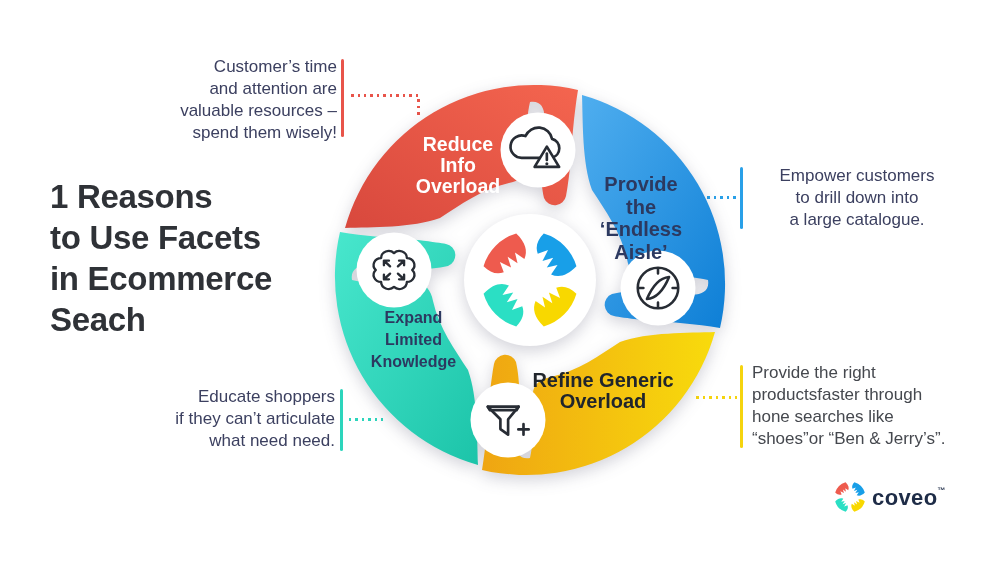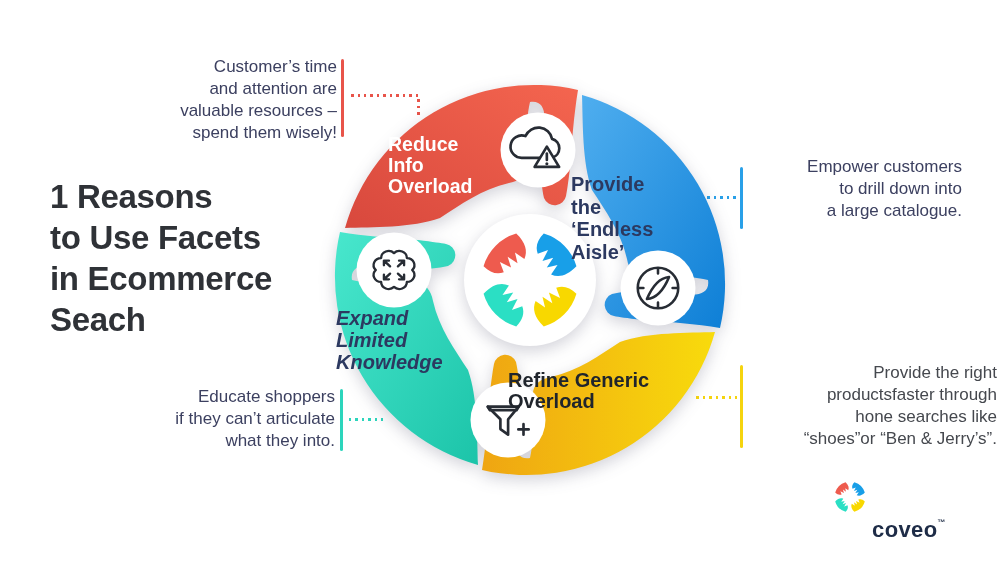--- a/index.html
+++ b/index.html
@@ -2,51 +2,51 @@
 <html lang="en" style="--red: #E8544A; --blue: #29A0E8; --teal: #2CD5BC; --yellow: #F5D40E; --navy: #3C4060; --labelnavy: #2C3960; --labeldark: #20252C; --title: #2F3237; --brtext: #45484E; --coveo: #1E2C47; --markred: #EE5B4E; --markblue: #189FE8; --markteal: #2BDFC4; --markyellow: #F8D800;"><head>
 <meta charset="utf-8">
 <style>
   html,body{margin:0;padding:0;background:#fff;}
   .canvas{position:relative;width:1000px;height:564px;background:#ffffff;overflow:hidden;
           font-family:"Liberation Sans","DejaVu Sans",sans-serif;}
   .page-title{position:absolute;left:50px;top:176px;margin:0;font-size:33px;line-height:41px;
           font-weight:700;color:var(--title,#2F3237);white-space:pre-line;letter-spacing:-0.3px;}
   .annot{position:absolute;font-size:17px;line-height:22px;color:var(--navy,#3C4060);white-space:pre-line;}
   .annot.tl{left:117px;top:56px;width:220px;text-align:right;}
-  .annot.r {left:752px;top:156px;width:210px;text-align:right;}
+  .annot.r {left:752px;top:165px;width:210px;text-align:center;}
   .annot.bl{left:115px;top:386px;width:220px;text-align:right;}
-  .annot.br{left:752px;top:362px;width:245px;text-align:right;color:var(--brtext,#45484E);}
+  .annot.br{left:752px;top:362px;width:245px;text-align:left;color:var(--brtext,#45484E);}
   .vline{position:absolute;width:3px;border-radius:2px;}
   .vline.red {left:341px;top:59px;height:78px;background:var(--red,#E8544A);}
   .vline.blue{left:740px;top:167px;height:62px;background:var(--blue,#29A0E8);}
   .vline.teal{left:340px;top:389px;height:62px;background:var(--teal,#2CD5BC);}
   .vline.yellow{left:740px;top:365px;height:83px;background:var(--yellow,#F5D40E);}
   .dots-h{position:absolute;height:2.5px;}
   .dots-v{position:absolute;width:2.5px;}
   .dots-h.red{left:351px;top:94px;width:68px;
       background:repeating-linear-gradient(90deg,var(--red,#E8544A) 0 2.5px,transparent 2.5px 6.5px);}
   .dots-v.red{left:417px;top:99px;height:20px;
       background:repeating-linear-gradient(180deg,var(--red,#E8544A) 0 2.5px,transparent 2.5px 6.5px);}
   .dots-h.blue{left:701px;top:196px;width:36px;
       background:repeating-linear-gradient(90deg,var(--blue,#29A0E8) 0 2.5px,transparent 2.5px 6.5px);}
   .dots-h.teal{left:349px;top:418px;width:34px;
       background:repeating-linear-gradient(90deg,var(--teal,#2CD5BC) 0 2.5px,transparent 2.5px 6.5px);}
   .dots-h.yellow{left:696px;top:396px;width:41px;
       background:repeating-linear-gradient(90deg,var(--yellow,#F5D40E) 0 2.5px,transparent 2.5px 6.5px);}
   .wheel{position:absolute;left:320px;top:70px;width:420px;height:420px;
       filter:drop-shadow(0 5px 8px rgba(50,50,80,0.22));}
-  .seg-label{position:absolute;font-weight:700;white-space:pre-line;
+  .seg-label{position:absolute;font-weight:700;text-align:center;white-space:pre-line;
       font-size:19.5px;line-height:21px;}
   .seg-label.red{left:388px;top:134px;width:140px;color:#ffffff;}
   .seg-label.blue{left:571px;top:173px;width:140px;color:var(--labelnavy,#2C3960);font-size:20px;line-height:22.5px;}
-  .seg-label.teal{left:336px;top:307px;width:155px;color:var(--labelnavy,#2C3960);font-size:20px;line-height:22px;font-style:italic;}
+  .seg-label.teal{left:336px;top:307px;width:155px;color:var(--labelnavy,#2C3960);font-size:16px;line-height:22px;}
   .seg-label.yellow{left:508px;top:370px;width:190px;color:var(--labeldark,#20252C);font-size:20px;line-height:21px;}
   .coveo-logo{position:absolute;left:833px;top:480px;width:34px;height:34px;}
   .coveo-word{position:absolute;left:872px;top:485px;font-size:22px;font-weight:700;
-      color:var(--coveo,#1E2C47);letter-spacing:0.4px;margin-top:32px;}
+      color:var(--coveo,#1E2C47);letter-spacing:0.4px;}
   .coveo-word sup{font-size:8px;font-weight:700;vertical-align:12px;letter-spacing:0;}
   .leafR{fill:#EE5B4E;} .leafB{fill:#189FE8;} .leafY{fill:#F8D800;} .leafT{fill:#2BDFC4;}
   .icon-stroke{stroke:#272C34;fill:none;stroke-linecap:round;stroke-linejoin:round;}
 </style>
 </head>
 <body>
 
 <div class="canvas">
 
   <h1 class="page-title">1 Reasons
@@ -63,21 +63,21 @@
   <div class="dots-v red"></div>
 
   <div class="annot r">Empower customers
 to drill down into
 a large catalogue.</div>
   <div class="vline blue"></div>
   <div class="dots-h blue"></div>
 
   <div class="annot bl">Educate shoppers
 if they can’t articulate
-what they into.</div>
+what need need.</div>
   <div class="vline teal"></div>
   <div class="dots-h teal"></div>
 
   <div class="annot br">Provide the right
 productsfaster through
 hone searches like
 “shoes”or “Ben &amp; Jerry’s”.</div>
   <div class="vline yellow"></div>
   <div class="dots-h yellow"></div>
 

